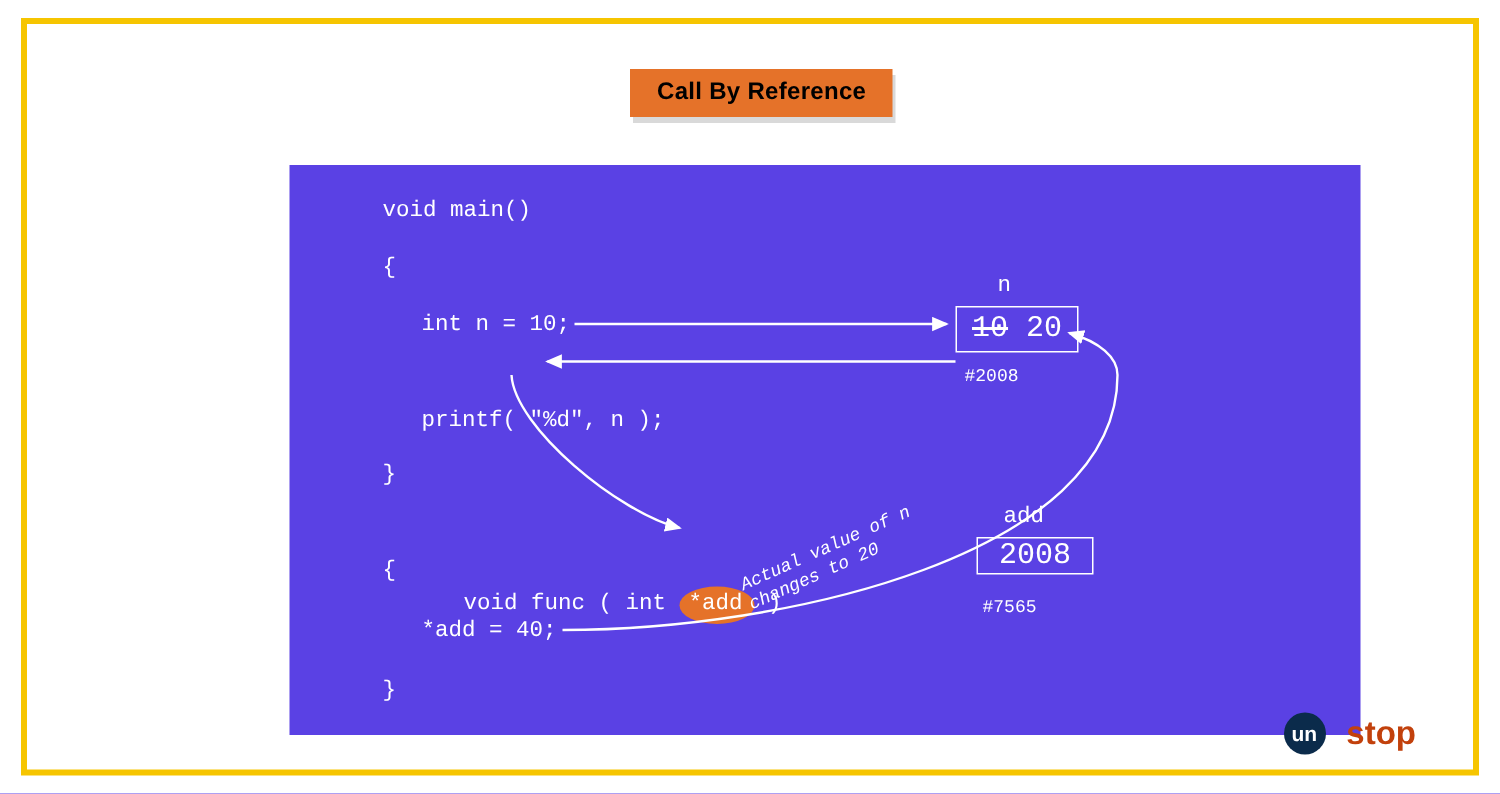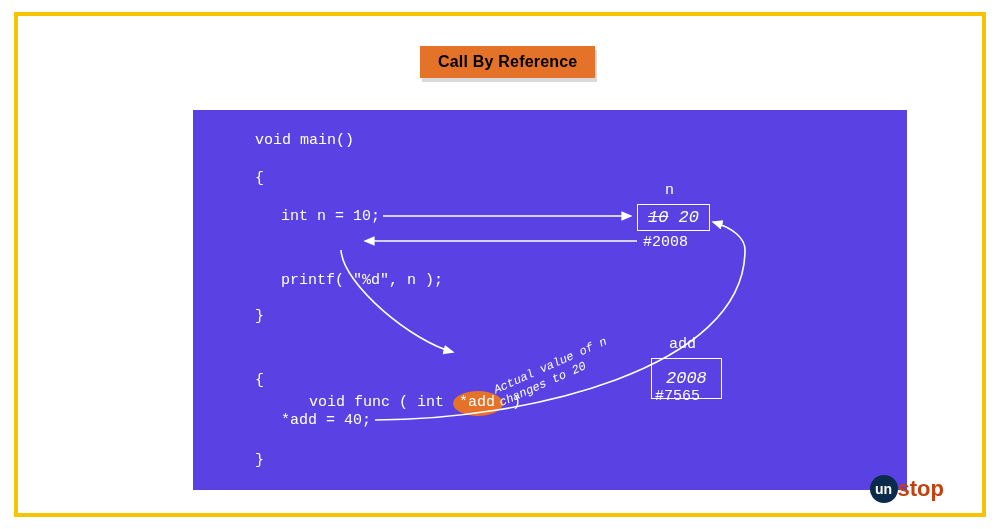--- a/index.html
+++ b/index.html
@@ -51,39 +51,38 @@
     background: #e57229;
     border-radius: 50%;
     padding: 4px 8px 6px 6px;
     line-height: 1;
     margin-top: 32px;
   }
   .var-box {
     position: absolute;
     border: 1.5px solid #ffffff;
     padding: 3px 10px;
-    font-size: 17px;
+    font-size: 20px;
     text-align: center;
-    font-style: italic;
   }
   .var-label { position: absolute; font-size: 15px; }
-  .var-addr { position: absolute; font-size: 15px; }
+  .var-addr { position: absolute; font-size: 12px; margin-top: 10px; }
   .strike { text-decoration: line-through; }
   .anno {
     position: absolute;
     font-size: 12px;
     font-style: italic;
     transform-origin: left bottom;
     transform: rotate(-24deg);
   }
   svg.arrows { position: absolute; left: 0; top: 0; pointer-events: none; }
   .logo {
     position: absolute;
     right: 38px; bottom: 10px;
-    display: flex; align-items: center; gap: 2px;
+    display: flex; align-items: center; gap: 16px;
   }
   .logo-circle {
     width: 28px; height: 28px;
     background: #0b2b4b;
     border-radius: 50%;
     color: #fff;
     display: flex; align-items: center; justify-content: center;
     font-weight: 700; font-size: 14px;
     font-family: Arial, sans-serif;
   }
@@ -118,21 +117,21 @@
     <div class="code-line" style="left:62px; top:342px">}</div>
 
     <div class="var-label" style="left:472px; top:72px">n</div>
     <div class="var-box" style="left:444px; top:94px">
       <span class="strike">10</span>
       <span>20</span>
     </div>
     <div class="var-addr" style="left:450px; top:124px">#2008</div>
 
     <div class="var-label" style="left:476px; top:226px">add</div>
-    <div class="var-box" style="left:458px; top:248px; padding:10px 14px">2008</div>
+    <div class="var-box" style="left:458px; top:248px; padding:0 14px">2008</div>
     <div class="var-addr" style="left:462px; top:278px">#7565</div>
 
     <div class="anno" style="left:310px; top:272px">
       <div>Actual value of n</div>
       <div>changes to 20</div>
     </div>
 
     <svg class="arrows" width="650" height="380">
       <defs>
         <marker id="ah" markerWidth="8" markerHeight="8" refX="6" refY="3" orient="auto">

